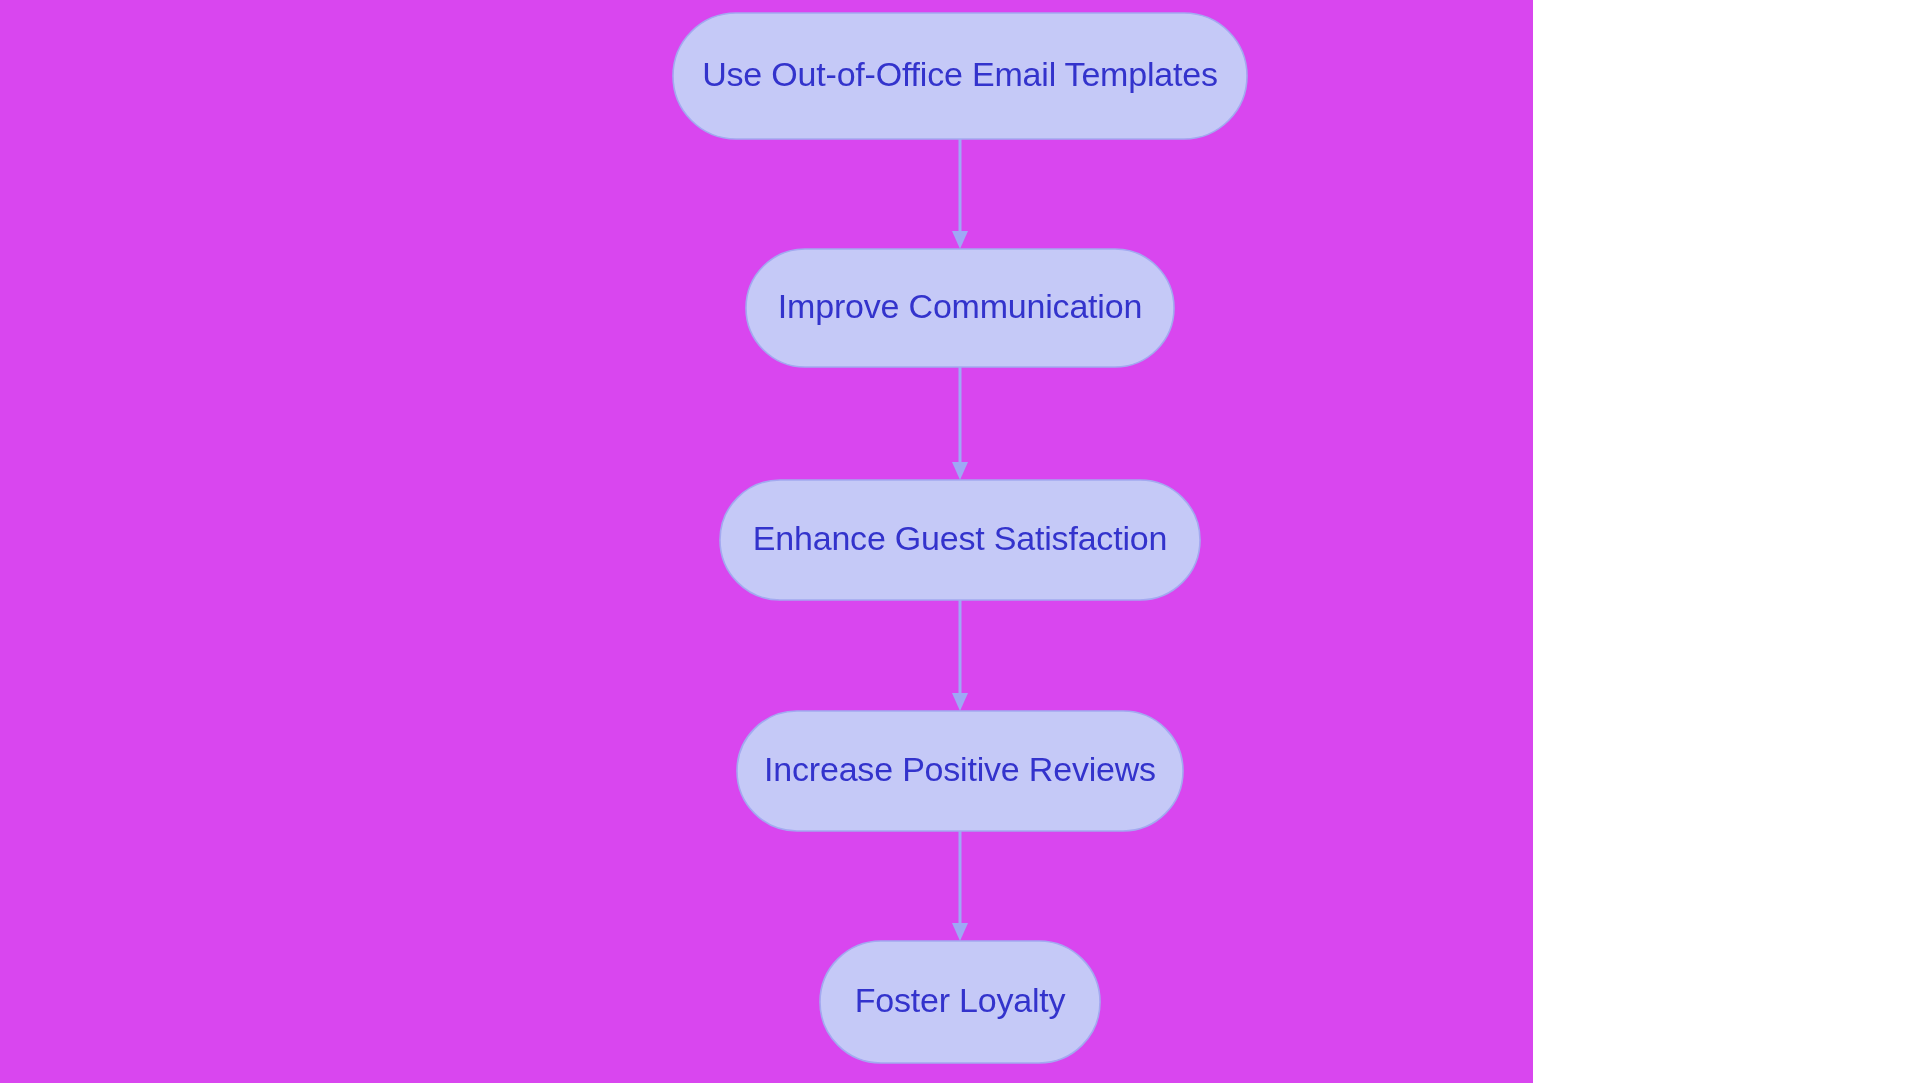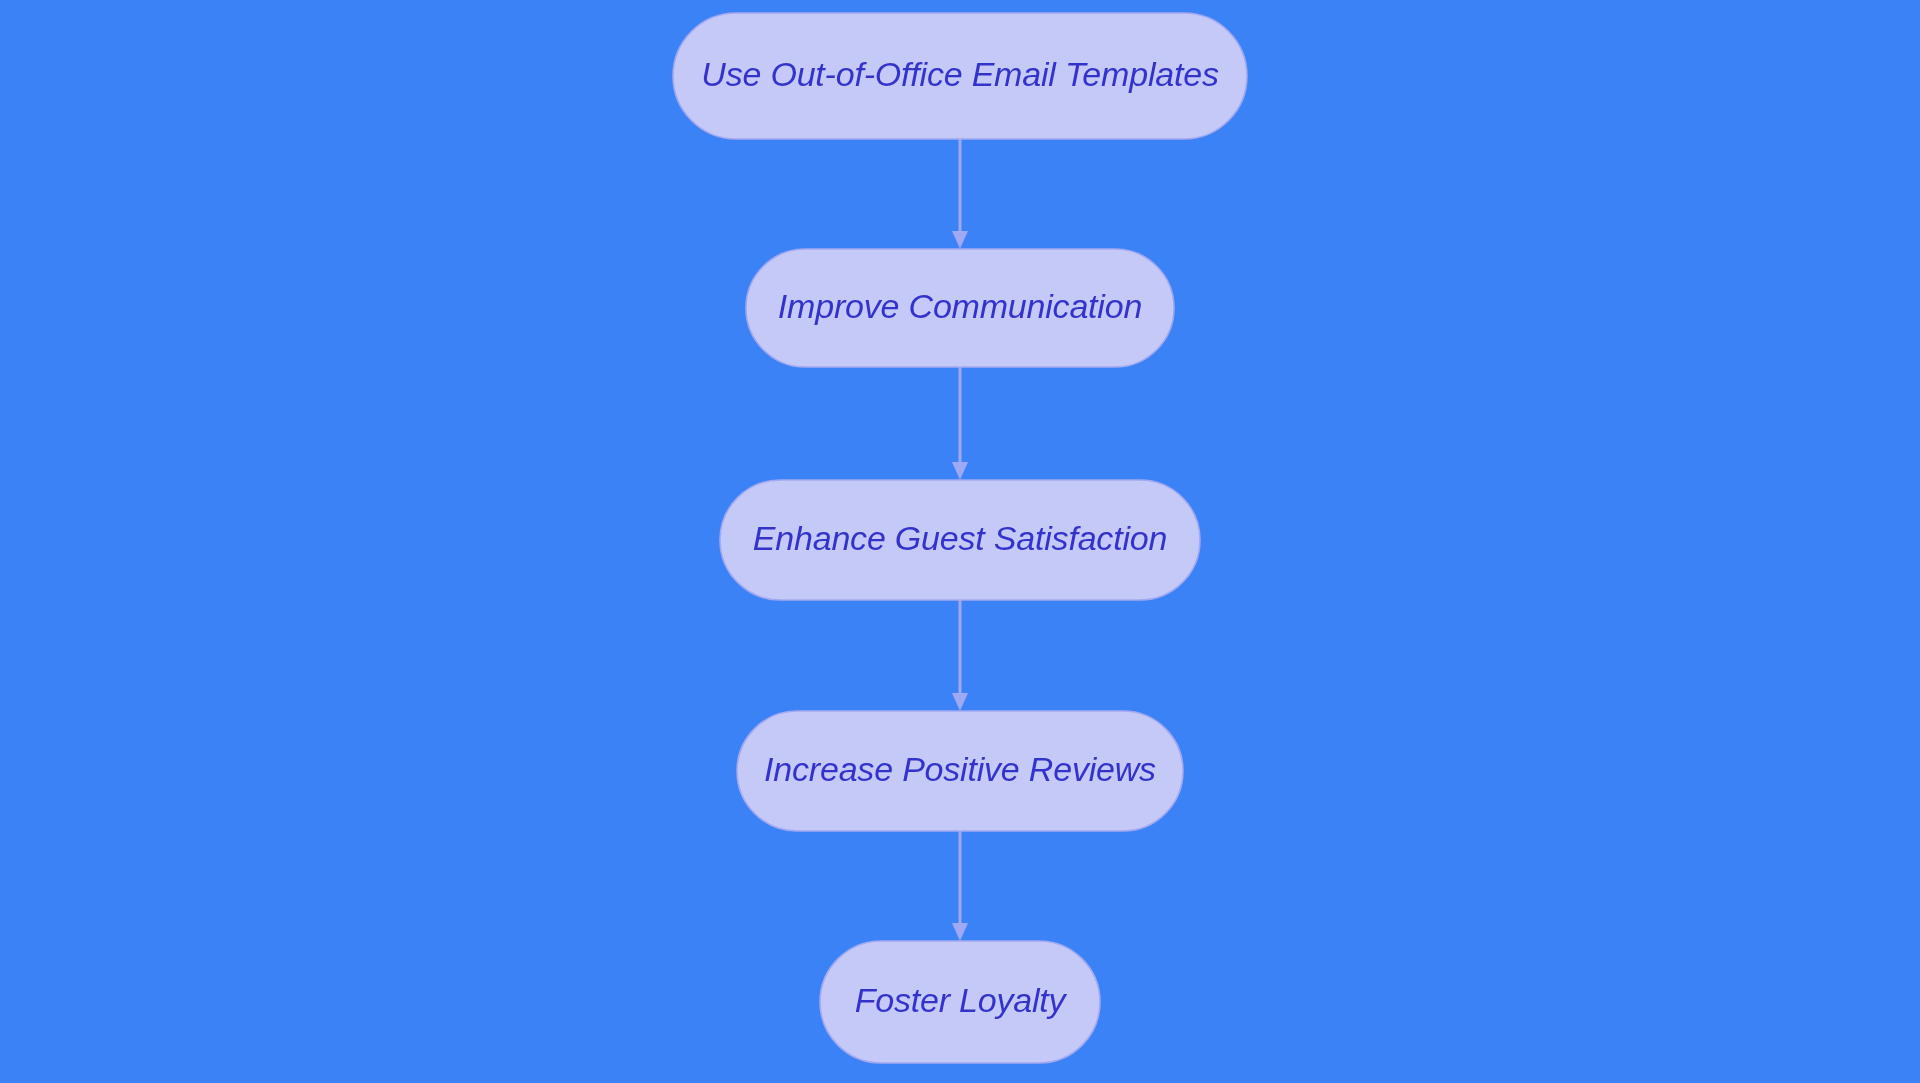--- a/index.html
+++ b/index.html
@@ -6,25 +6,24 @@
   html, body {
     margin: 0;
     padding: 0;
     background: #ffffff;
   }
   body {
     font-family: "Liberation Sans", sans-serif;
   }
   #canvas {
     position: relative;
-    width: 1920px;
+    width: 1533px;
     height: 1083px;
-    background: #3b82f6;
+    background: #d946ef;
     overflow: hidden;
-    font-style: italic;
   }
   #flow-svg {
     position: absolute;
     left: 0;
     top: 0;
     width: 1920px;
     height: 1083px;
     display: block;
   }
   .node-shape {

